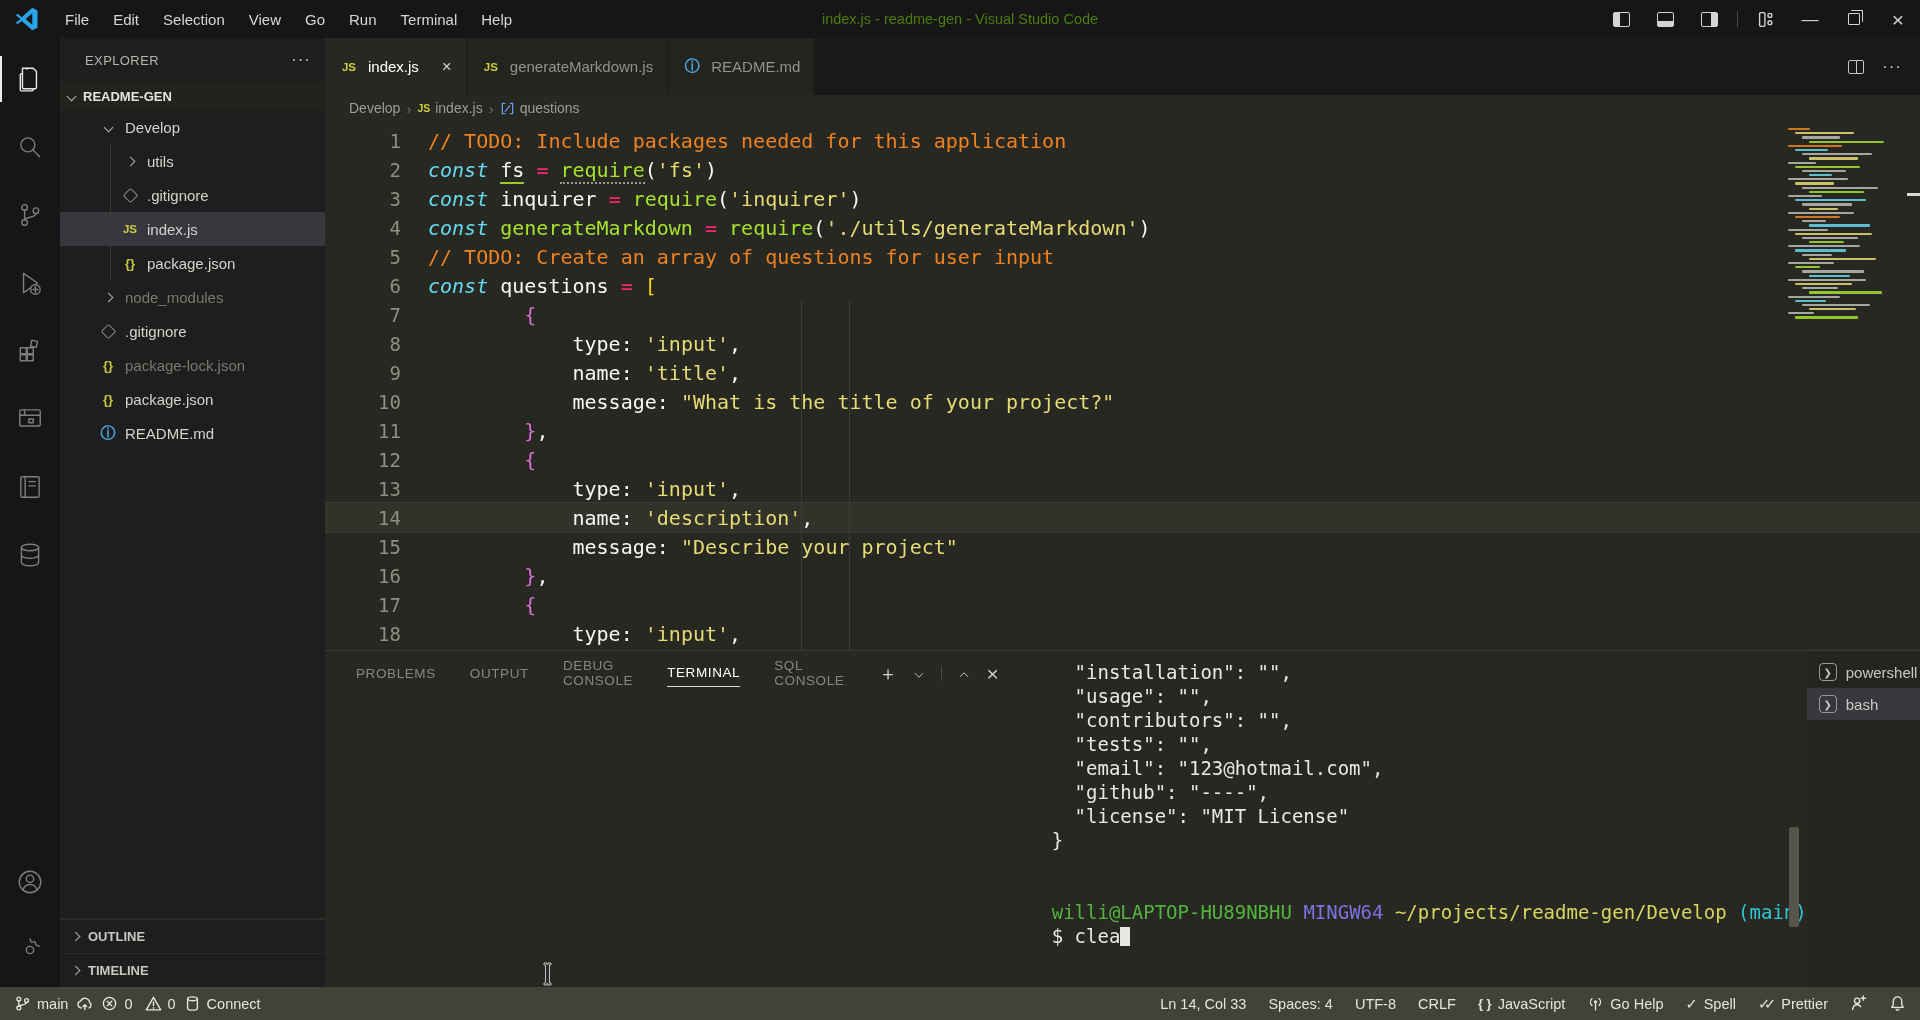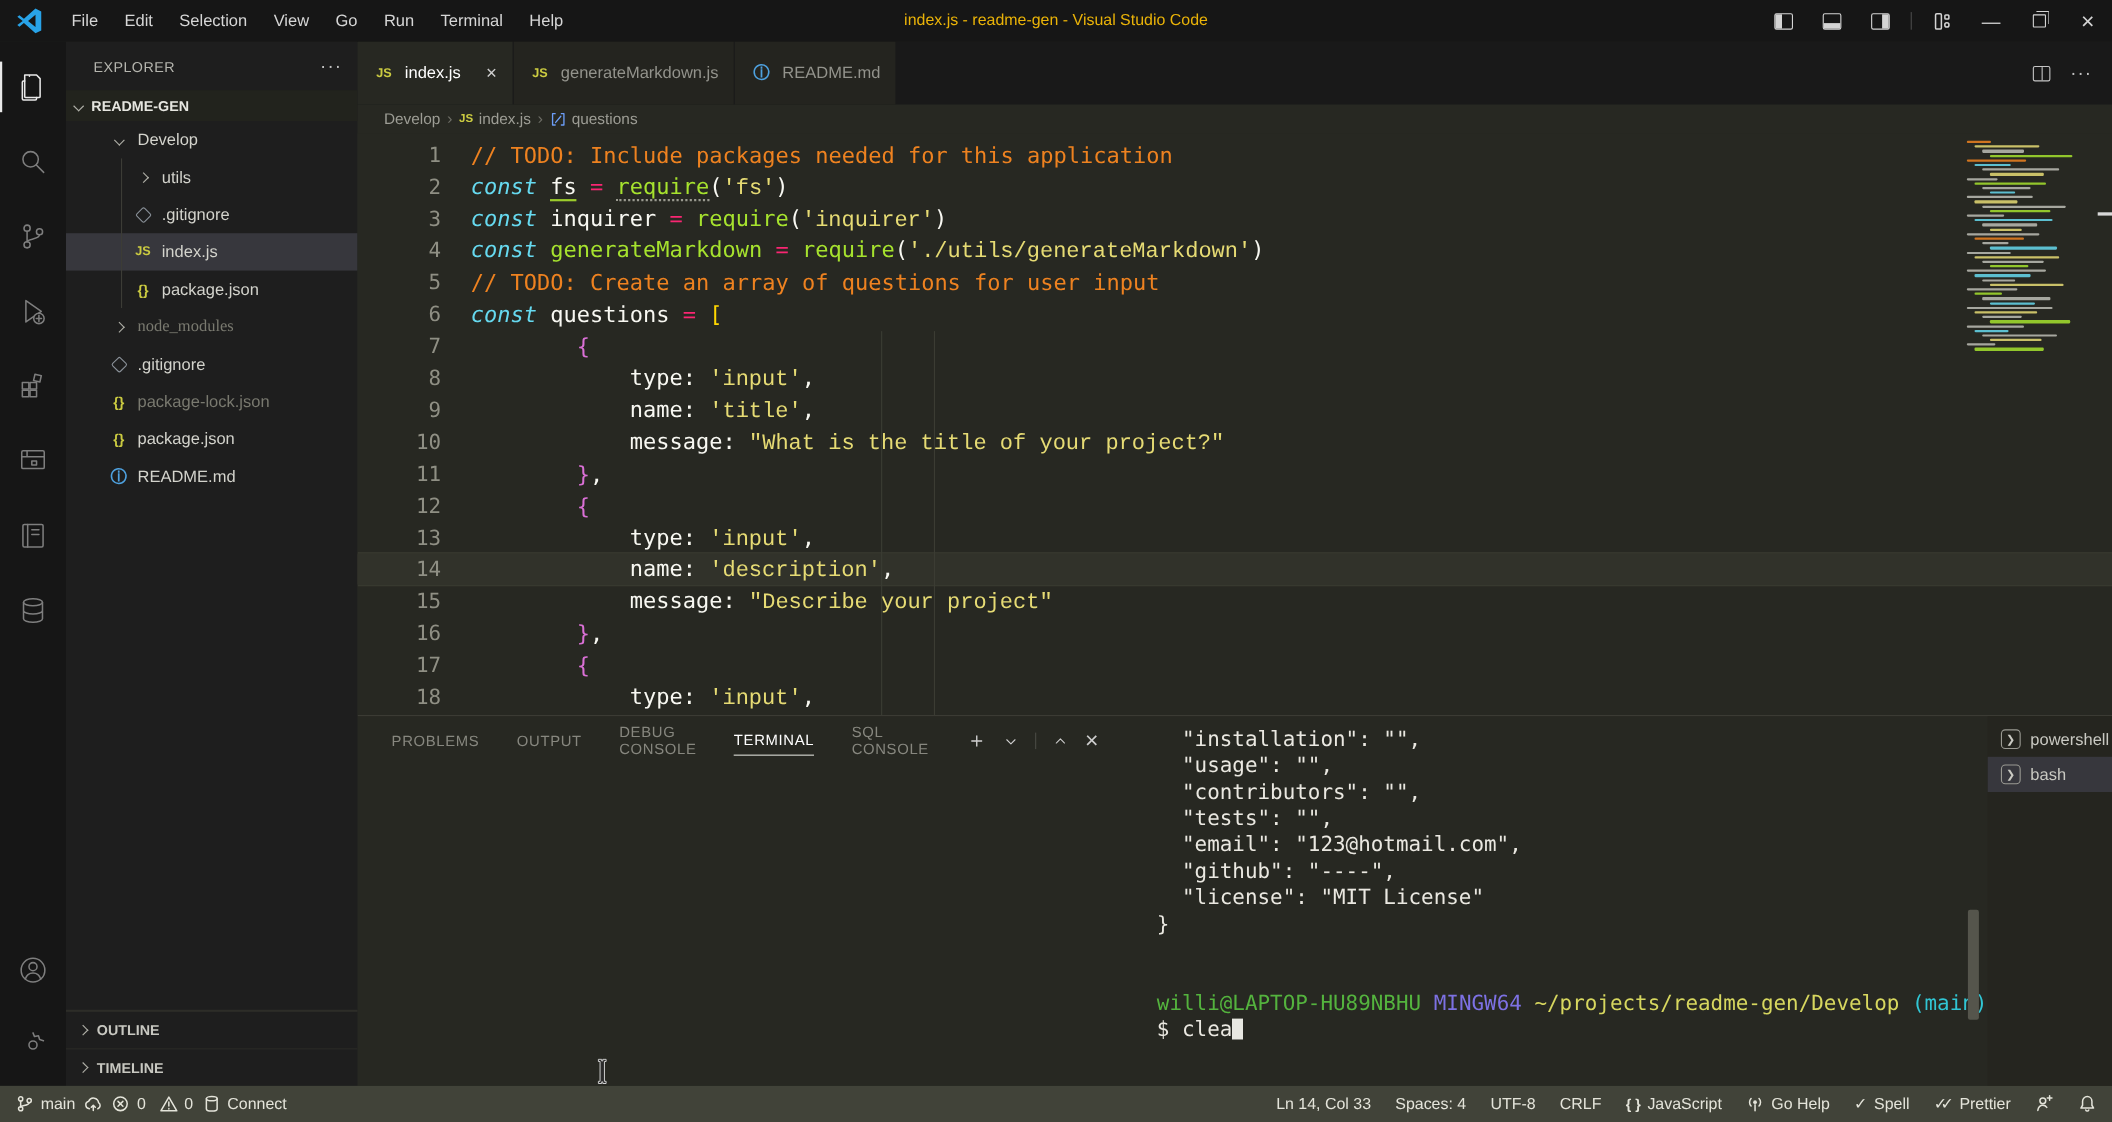--- a/index.html
+++ b/index.html
@@ -5,21 +5,21 @@
   * { margin:0; padding:0; box-sizing:border-box; }
   html,body { width:1920px; height:1020px; overflow:hidden; background:#1a1a1a;
     font-family:"Liberation Sans", sans-serif; }
   .app { position:relative; width:1920px; height:1020px; background:#272822; }
 
   
   .titlebar { height:38px; background:#161616; display:flex; align-items:center; color:#cccccc; position:relative; }
   .tb-logo { width:24px; height:24px; margin:0 14px 0 15px; flex:0 0 auto; }
   .menubar { display:flex; height:100%; align-items:center; }
   .menu-item { padding:0 12px; font-size:15px; height:100%; display:flex; align-items:center; color:#d6d6d6; cursor:default; }
-  .tb-title { position:absolute; left:0; right:0; text-align:center; font-size:14.5px; color:#eab308; pointer-events:none; }
+  .tb-title { position:absolute; left:0; right:0; text-align:center; font-size:14.5px; color:#4d7c0f; pointer-events:none; }
   .tb-right { margin-left:auto; display:flex; align-items:center; height:100%; z-index:2; }
   .tb-btn { width:44px; height:100%; display:flex; align-items:center; justify-content:center; color:#d4d4d4; }
   .lay-ico { width:17px; height:15px; border:1.4px solid #d4d4d4; border-radius:2px; position:relative; }
   .lay-ico.l::before { content:""; position:absolute; left:0; top:0; bottom:0; width:6px; background:#d4d4d4; }
   .lay-ico.b::before { content:""; position:absolute; left:0; right:0; bottom:0; height:5px; background:#d4d4d4; }
   .lay-ico.r::before { content:""; position:absolute; right:0; top:0; bottom:0; width:6px; background:#d4d4d4; }
   .tb-sep { width:1px; height:16px; background:#4a4a4a; margin:0 6px; }
   .win-glyph { font-size:17px; line-height:1; }
   .restore-ico { width:12px; height:12px; border:1.3px solid #d4d4d4; border-radius:1px; position:relative; }
   .restore-ico::before { content:""; position:absolute; right:-4px; top:-4px; width:11px; height:11px; border:1.3px solid #d4d4d4; border-left:none; border-bottom:none; border-radius:1px; }
@@ -74,21 +74,21 @@
   
   .code { position:relative; flex:1; background:#272822; overflow:hidden;
     font-family:"DejaVu Sans Mono", monospace; font-size:20px; }
   .lines { position:absolute; top:5px; left:0; right:0; }
   .cline { height:29px; display:flex; align-items:center; position:relative; }
   .gutter { width:103px; flex:0 0 auto; text-align:right; padding-right:27px; color:#8f8f84; font-size:19px; }
   .ltext { white-space:pre; }
   .cline.cur { background:#31322a; box-shadow:0 -1px 0 #3a3b31, 0 1px 0 #3a3b31; }
   .tk-c { color:#ee8220; } .tk-k { color:#66d9ef; font-style:italic; }
   .tk-i { color:#f8f8f2; } .tk-o { color:#f92672; } .tk-f { color:#a6e22e; }
-  .tk-s { color:#e6db74;font-family:Liberation Mono, monospace; } .tk-b1 { color:#ffd700; } .tk-b2 { color:#da70d6; }
+  .tk-s { color:#e6db74; } .tk-b1 { color:#ffd700; } .tk-b2 { color:#da70d6; }
   .tk-p { color:#f8f8f2; }
   .tk-iu { color:#f8f8f2; border-bottom:2px solid #9ccc2c; }
   .tk-fd { color:#a6e22e; border-bottom:2px dotted #9a9a90; }
   .indent-guide { position:absolute; width:1px; background:#3b3c33; }
   .minimap { position:absolute; top:6px; right:14px; width:118px; }
   .mm-row { height:4.2px; display:flex; gap:3px; }
   .mm-bar { height:2.2px; border-radius:1px; margin-top:1px; }
   .ruler-mark { position:absolute; right:0; width:13px; height:3px; background:#d8d8d8; }
 
   
@@ -279,21 +279,21 @@
               <span class="js-badge">JS</span>
             </span>
             <span>index.js</span>
           </div>
           <div class="tree-row" style="padding-left: 60px;">
             <span class="tree-ico">
               <span class="brace-badge">{}</span>
             </span>
             <span>package.json</span>
           </div>
-          <div class="tree-row dim" style="padding-left: 38px; font-family: Liberation Serif, serif;">
+          <div class="tree-row dim" style="padding-left: 38px;">
             <span class="tree-ico">
               <span class="chev right"></span>
             </span>
             <span>node_modules</span>
           </div>
           <div class="tree-row" style="padding-left: 38px;">
             <span class="tree-ico">
               <span class="git-diamond"></span>
             </span>
             <span>.gitignore</span>

